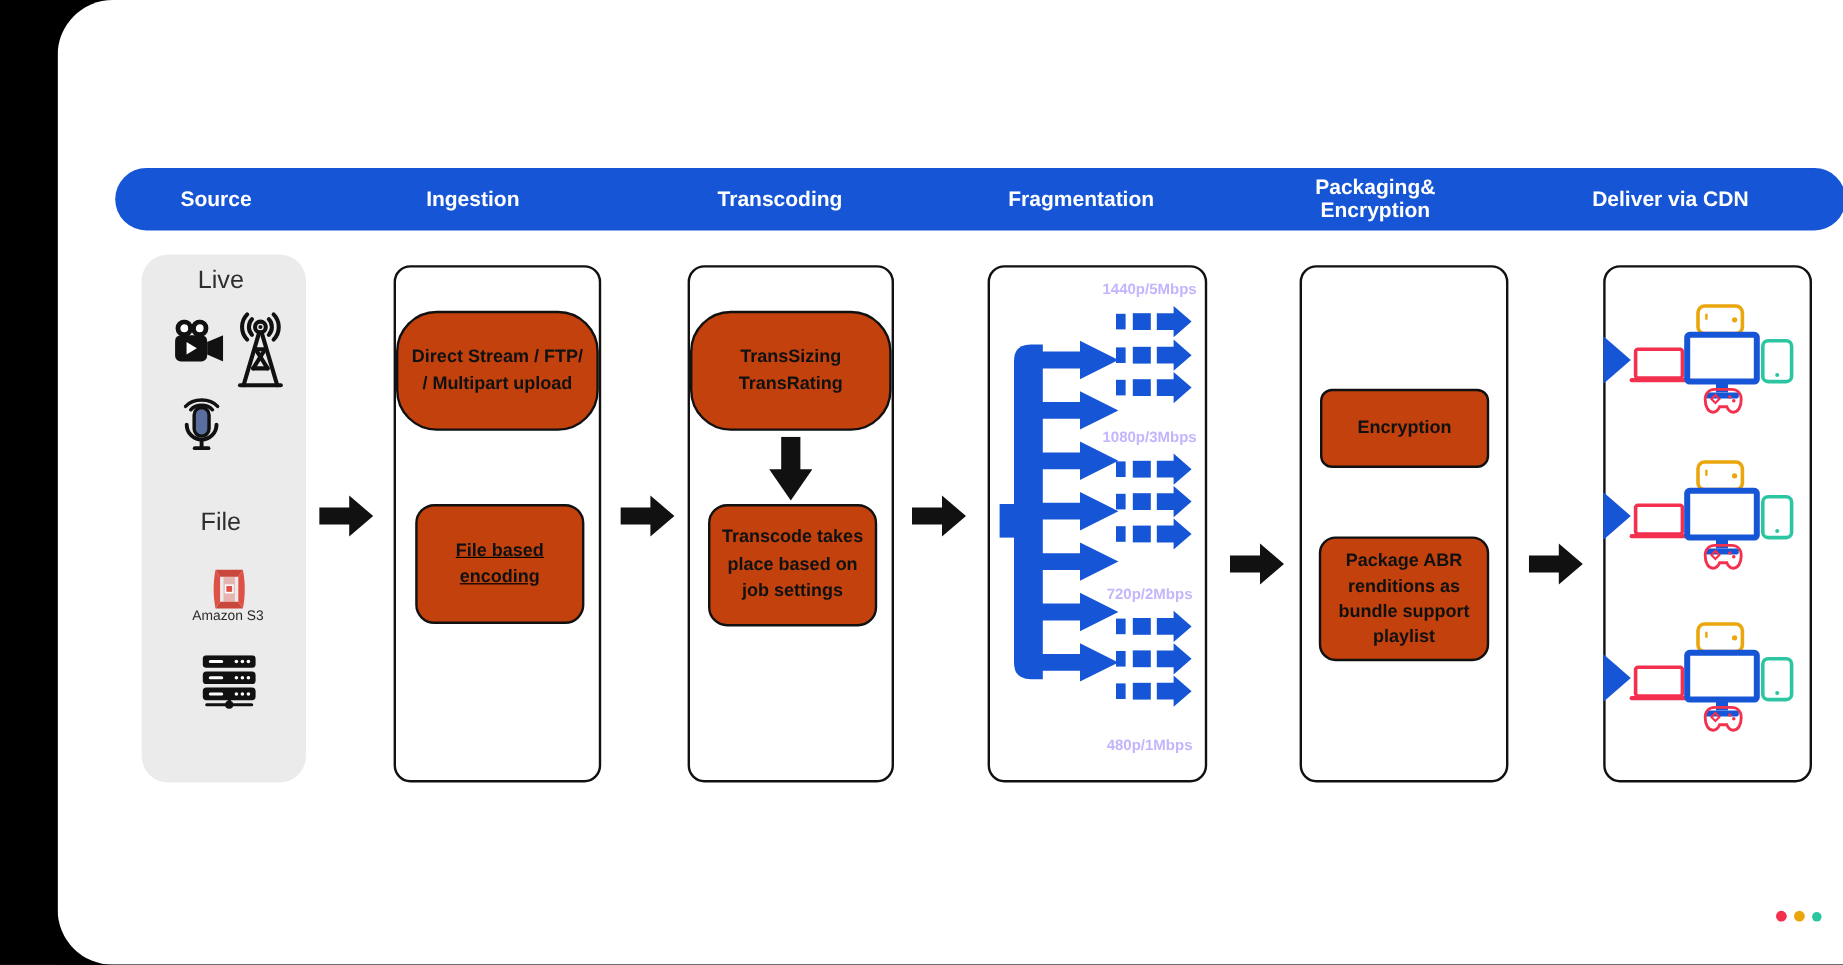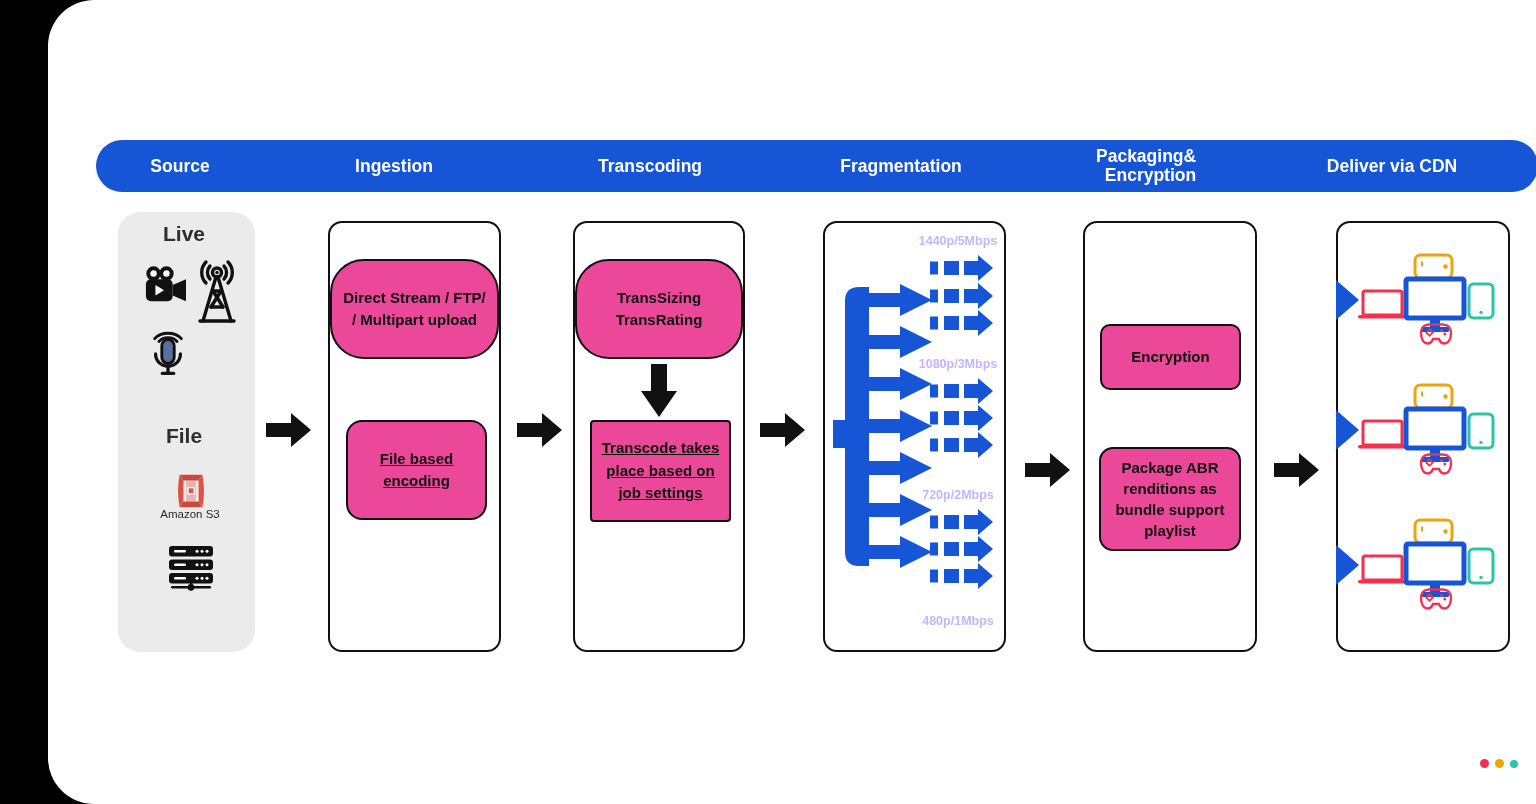--- a/index.html
+++ b/index.html
@@ -5,34 +5,34 @@
   html,body{margin:0;padding:0;background:#000;}
   .stage{position:relative;width:1536px;height:804px;background:#000;overflow:hidden;
          font-family:"Liberation Sans", sans-serif;margin-left:48px;}
   .surface{position:absolute;inset:0;background:#fff;border-radius:46px;}
 
   
   .header{position:absolute;left:48px;top:140px;width:1442px;height:52px;
           background:#1656D6;border-radius:26px;}
   .stage-label{position:absolute;top:155px;transform:translateX(-50%);
           color:#fff;font-size:17.5px;font-weight:700;white-space:nowrap;line-height:22px;}
-  .stage-label.two-line{transform:none;top:147px;line-height:19px;white-space:pre-line;text-align:right;}
+  .stage-label.two-line{transform:none;top:147px;line-height:19px;white-space:pre-line;text-align:center;}
 
   
   .panel{position:absolute;top:221px;height:431px;border:2.5px solid #111;
          border-radius:14px;background:#fff;box-sizing:border-box;}
   .source-panel{position:absolute;left:70px;top:212px;width:137px;height:440px;
          background:#EBEBEB;border-radius:22px;}
 
-  .softbox{position:absolute;border:2.5px solid #111;border-radius:32px;background:#ec4899;
+  .softbox{position:absolute;border:2.5px solid #111;border-radius:32px;background:#c2410c;
            display:flex;align-items:center;justify-content:center;box-sizing:border-box;}
   .box-label{font-size:15px;font-weight:700;color:#111;text-align:center;line-height:1.5;}
   .lines{white-space:pre-line;}
 
-  .src-title{position:absolute;transform:translateX(-50%);font-size:21px;font-weight:700;color:#2e2e2e;}
+  .src-title{position:absolute;transform:translateX(-50%);font-size:21px;font-weight:400;color:#2e2e2e;}
   .src-caption{position:absolute;transform:translateX(-50%);font-size:11.5px;font-weight:400;color:#2b2b2b;}
 
   .rendition-label{position:absolute;transform:translateX(-50%);font-size:12.5px;font-weight:700;color:#c4b5fd;white-space:nowrap;}
 
   .abs{position:absolute;}
   .dot{position:absolute;border-radius:50%;}
 </style>
 </head>
 <body>
 
@@ -153,21 +153,21 @@
   </div>
 
   <div class="panel" style="left:525px;width:172px;"></div>
   <div class="softbox" style="left:527px;top:259px;width:168px;height:100px;border-radius:34px;">
     <div class="box-label lines">TransSizing
 TransRating</div>
   </div>
   <svg class="abs" style="left:593px;top:364px;" width="36" height="54" viewBox="0 0 36 54">
     <polygon points="10,0 26,0 26,27 36,27 18,53 0,27 10,27" fill="#111"></polygon>
   </svg>
-  <div class="softbox" style="left:542px;top:420px;width:141px;height:102px;border-radius:4px;text-decoration:underline;">
+  <div class="softbox" style="left:542px;top:420px;width:141px;height:102px;border-radius:16px;">
     <div class="box-label lines">Transcode takes
 place based on
 job settings</div>
   </div>
 
   <div class="panel" style="left:775px;width:183px;">
     <svg style="position:absolute;left:-2.5px;top:-2.5px;" width="183" height="431" viewBox="0 0 183 431">
       <defs>
         <polygon id="solidarrow" points="40,-7 77,-7 77,-16 109,0 77,16 77,7 40,7" fill="#1656D6"></polygon>
         <g id="dasharrow" fill="#1656D6">

